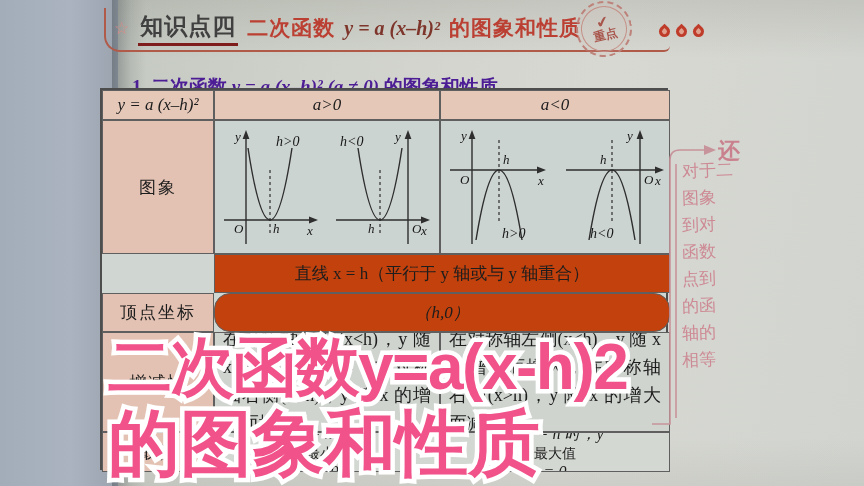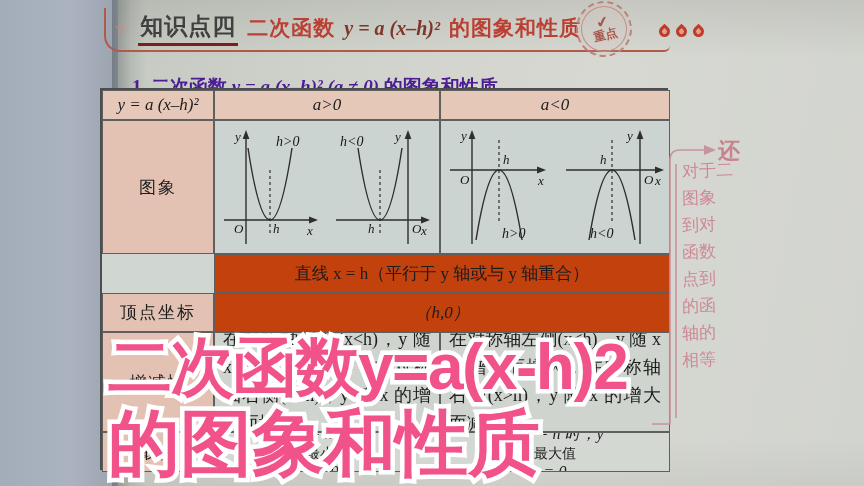--- a/index.html
+++ b/index.html
@@ -49,21 +49,21 @@
   .cell{border:1px solid #5f5f5f;display:flex;align-items:center;justify-content:center;
     box-sizing:border-box;color:#1d1d1d;overflow:hidden;}
   .pinkc{background:#e3c2b3;}
   .hdr{background:#e6c8b9;font-style:italic;font-size:17px;}
   .mergec{background:#c2410c;grid-column:2/4;font-size:17px;}
   .graphc{background:#ccd4d2;display:flex;align-items:center;justify-content:center;gap:2px;}
   .monoc{font-size:18px;line-height:1.55;padding:4px 8px;text-align:justify;background:#cfd4cf;}
   .extc{background:#d4d8d2;font-size:16px;flex-direction:column;}
   .lbl{font-size:17px;letter-spacing:2px;}
   .sub{font-size:14px;vertical-align:-4px;}
-  .it{font-style:italic;}
+  .it{font-style:italic;border-radius:16px;}
   .graph text{font-family:"Liberation Serif",serif;font-style:italic;font-size:13px;fill:#161616;}
   .graph .ann{font-size:14px;}
   .graph path,.graph line{stroke:#2e2e2e;stroke-width:1.4;fill:none;}
   .graph .dash{stroke-dasharray:3,3;stroke-width:1.2;}
   .graph polygon{fill:#2e2e2e;}
   
   .margin-svg{position:absolute;left:650px;top:136px;z-index:5;}
   .margin-svg path{stroke:#c8949b;stroke-width:1.6;fill:none;}
   .margin-svg polygon{fill:#c8949b;}
   .arrow-word{position:absolute;left:718px;top:136px;z-index:5;color:#c9818d;font-weight:bold;

